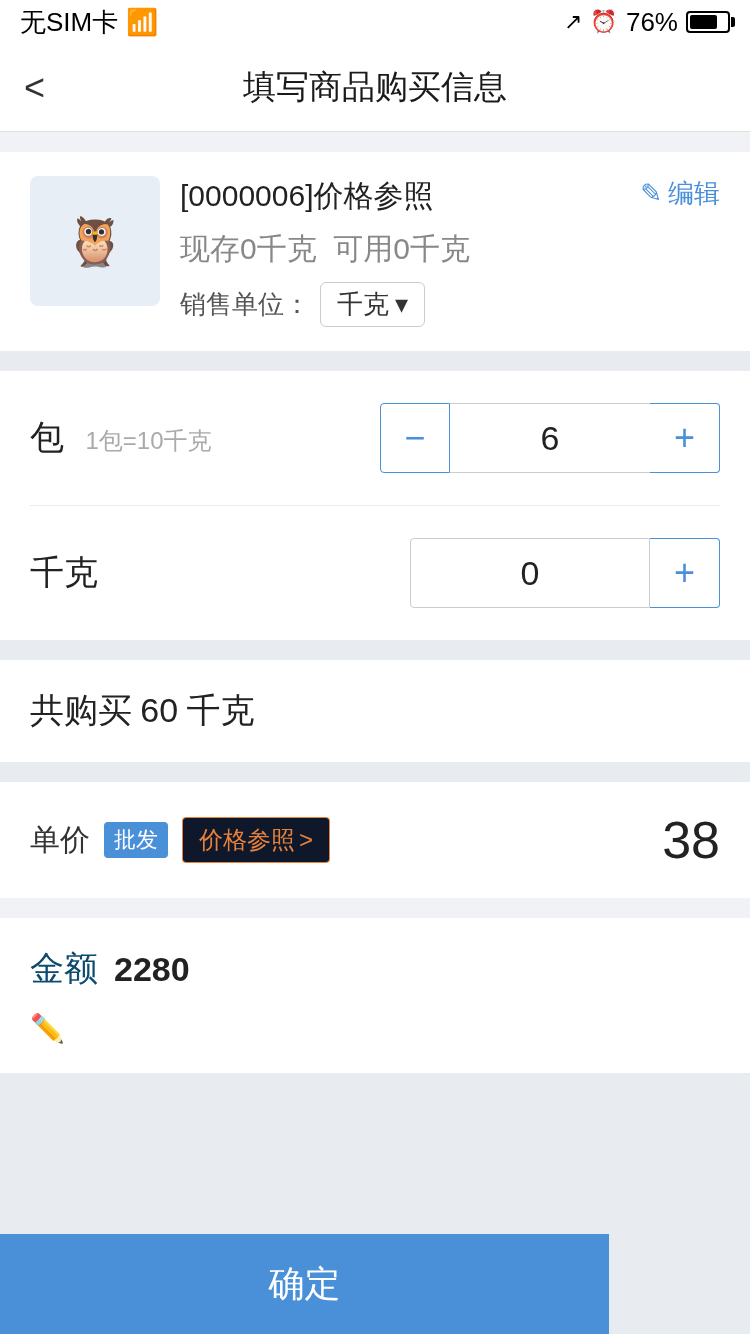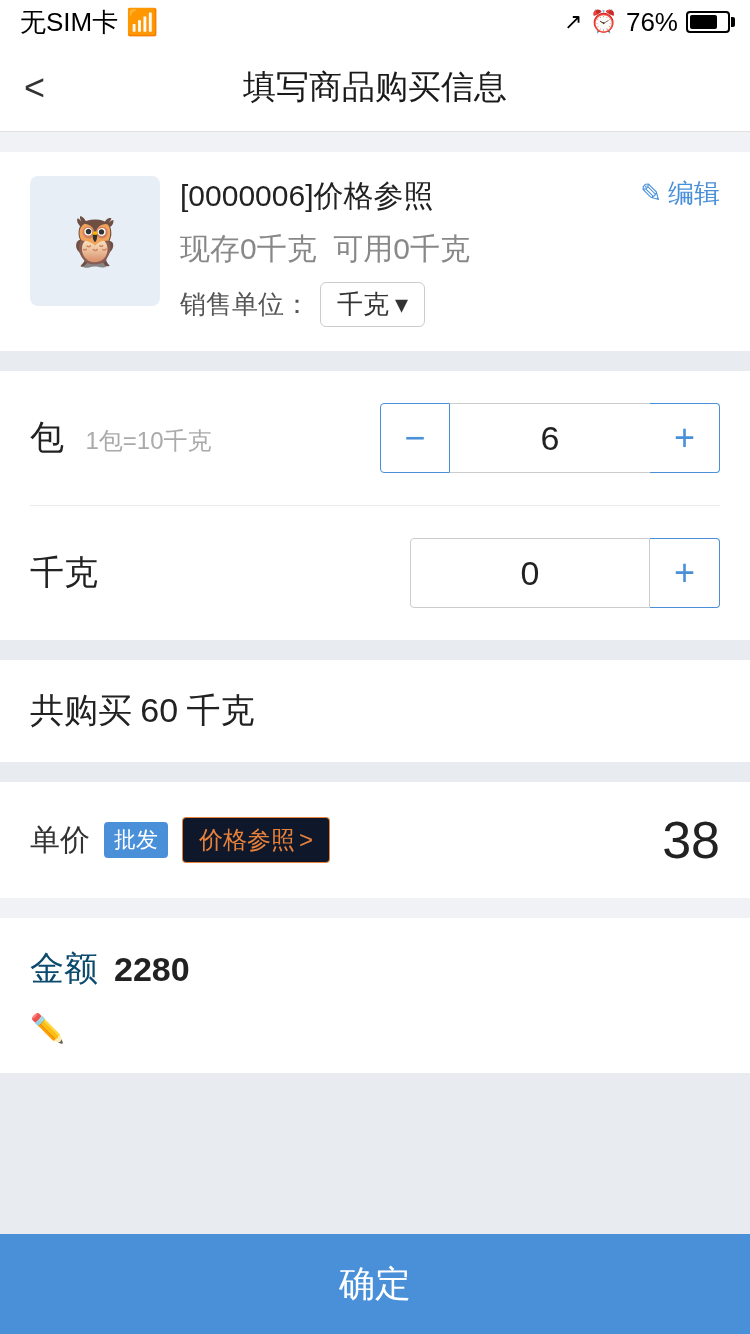--- a/index.html
+++ b/index.html
@@ -330,21 +330,21 @@
     .bottom-spacer {
       height: 300px;
       background: #e8ebf0;
     }
 
     
     .confirm-btn {
       position: fixed;
       bottom: 0;
       left: 0;
-      width: 750px;
+      width: 609px;
       height: 100px;
       background: #4a90d9;
       color: #fff;
       font-size: 36px;
       font-weight: 500;
       display: flex;
       align-items: center;
       justify-content: center;
       cursor: pointer;
       border: none;

